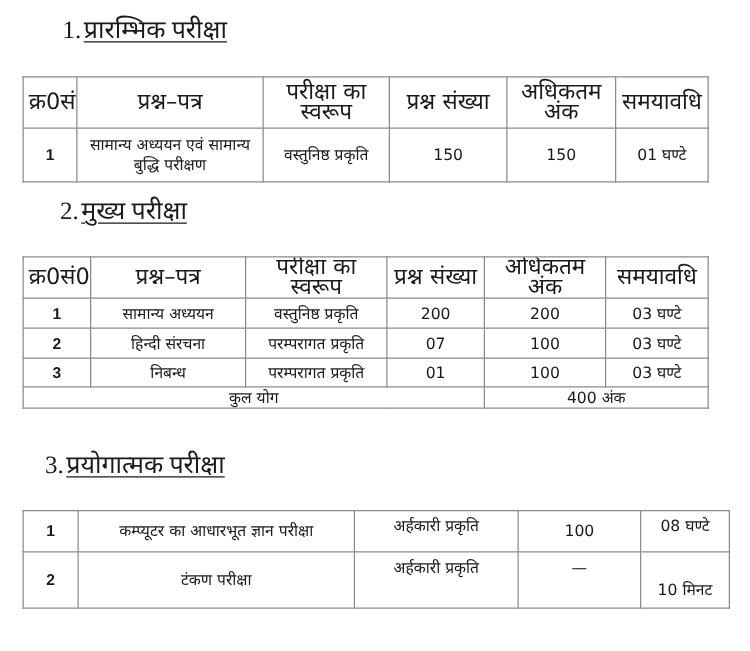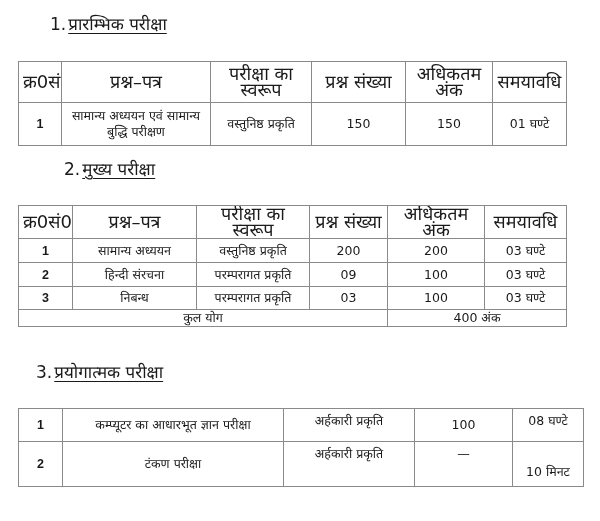--- a/index.html
+++ b/index.html
@@ -1,18 +1,18 @@
 <!DOCTYPE html>
 <html><head>
 <meta charset="utf-8">
 <style>
   html, body { margin: 0; padding: 0; background: #ffffff; }
   body { width: 600px; height: 521px; position: relative; overflow: hidden;
          font-family: "DejaVu Sans", "Liberation Sans", sans-serif; color: #1a1a1a; }
-  .heading { position: absolute; font-size: 17px; line-height: 20px; white-space: nowrap; }
+  .heading { position: absolute; font-size: 20px; line-height: 20px; white-space: nowrap; font-family: Liberation Serif, serif; }
   .heading .num { margin-right: 2px; }
   .heading .ttl { text-decoration: underline; text-underline-offset: 3px; text-decoration-thickness: 1px; }
   table { position: absolute; border-collapse: collapse; table-layout: fixed; font-size: 12.5px; }
   td, th { border: 1px solid #8a8a8a; padding: 0 4px; text-align: center; vertical-align: middle;
            font-weight: normal; line-height: 16px; overflow: hidden; }
   th { font-size: 18px; }
   .left { text-align: center; }
   .num-cell { font-family: "Liberation Sans", sans-serif; font-weight: bold; }
   .top { vertical-align: top; padding-top: 4px; }
   .bottom-al { vertical-align: bottom; padding-bottom: 6px; }
@@ -46,21 +46,21 @@
     <td class="num-cell">1</td>
     <td class="left">सामान्य अध्ययन एवं सामान्य बुद्धि परीक्षण</td>
     <td>वस्तुनिष्ठ प्रकृति</td>
     <td>150</td>
     <td>150</td>
     <td>01 घण्टे</td>
   </tr>
 </tbody>
   </table>
 
-<div class="heading" style="left:48px; top:159px;margin-left:16px;">
+<div class="heading" style="left:48px; top:159px;">
   <span class="num">2.</span><span class="ttl">मुख्य परीक्षा</span>
 </div>
 
 <table style="left:18px; top:205px; width:548px;">
   <colgroup>
       <col style="width:54px">
       <col style="width:124px">
       <col style="width:113px">
       <col style="width:78px">
       <col style="width:97px">
@@ -80,29 +80,29 @@
     <td class="left">सामान्य अध्ययन</td>
     <td>वस्तुनिष्ठ प्रकृति</td>
     <td>200</td>
     <td>200</td>
     <td>03 घण्टे</td>
   </tr>
   <tr style="height:24px">
     <td class="num-cell">2</td>
     <td class="left">हिन्दी संरचना</td>
     <td>परम्परागत प्रकृति</td>
-    <td>09</td>
+    <td>07</td>
     <td>100</td>
     <td>03 घण्टे</td>
   </tr>
   <tr style="height:23px">
     <td class="num-cell">3</td>
     <td class="left">निबन्ध</td>
     <td>परम्परागत प्रकृति</td>
-    <td>03</td>
+    <td>01</td>
     <td>100</td>
     <td>03 घण्टे</td>
   </tr>
   <tr style="height:17px">
     <td colspan="4">कुल योग</td>
     <td colspan="2">400 अंक</td>
   </tr>
 </tbody>
   </table>
 

